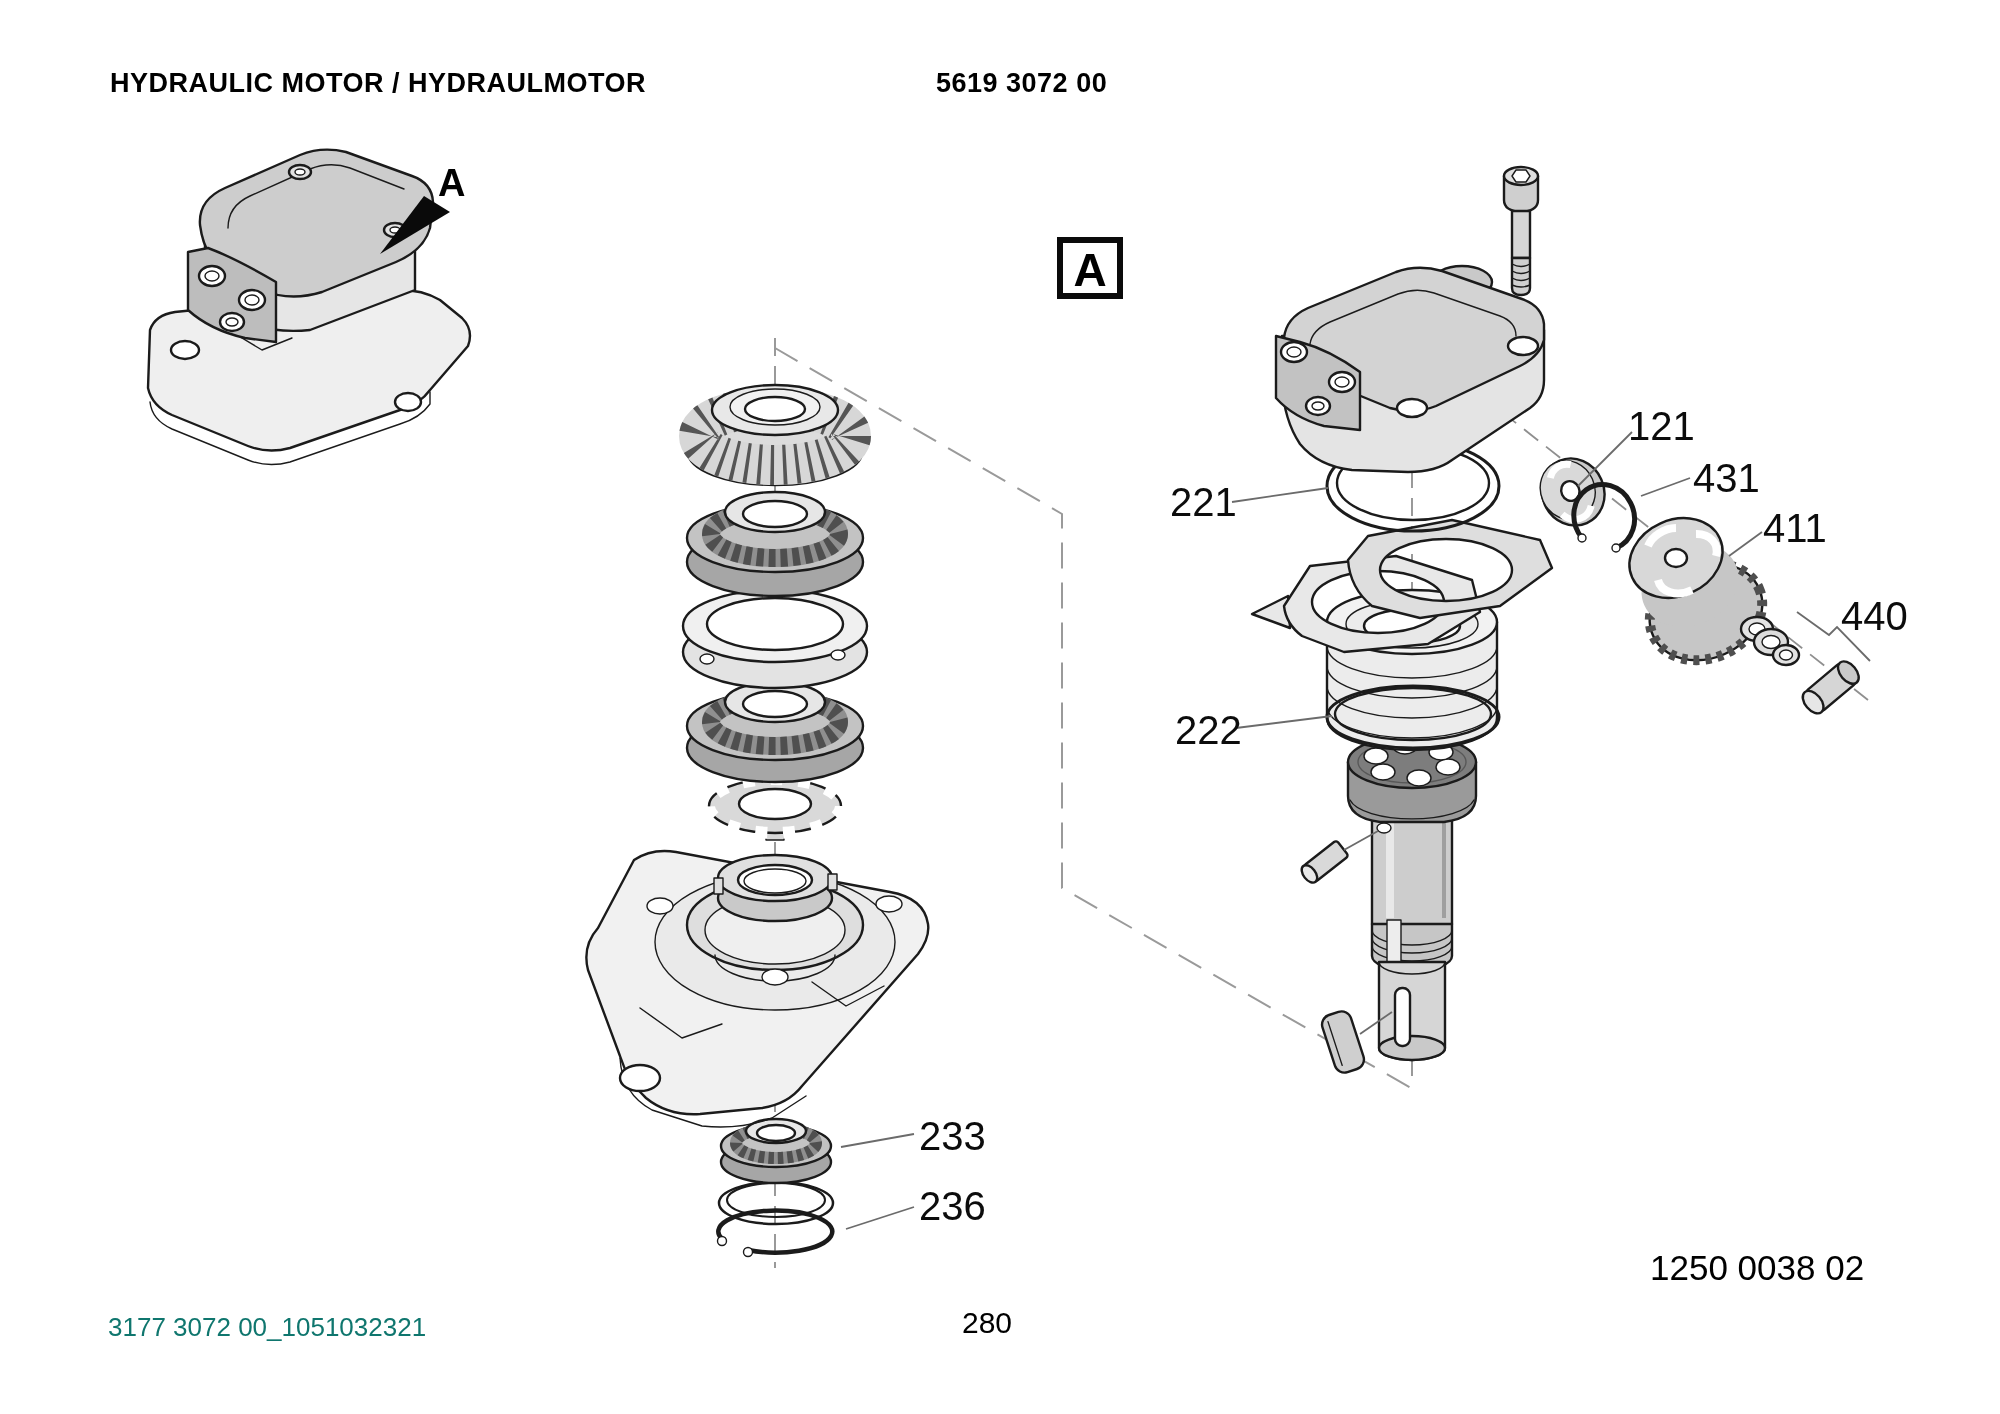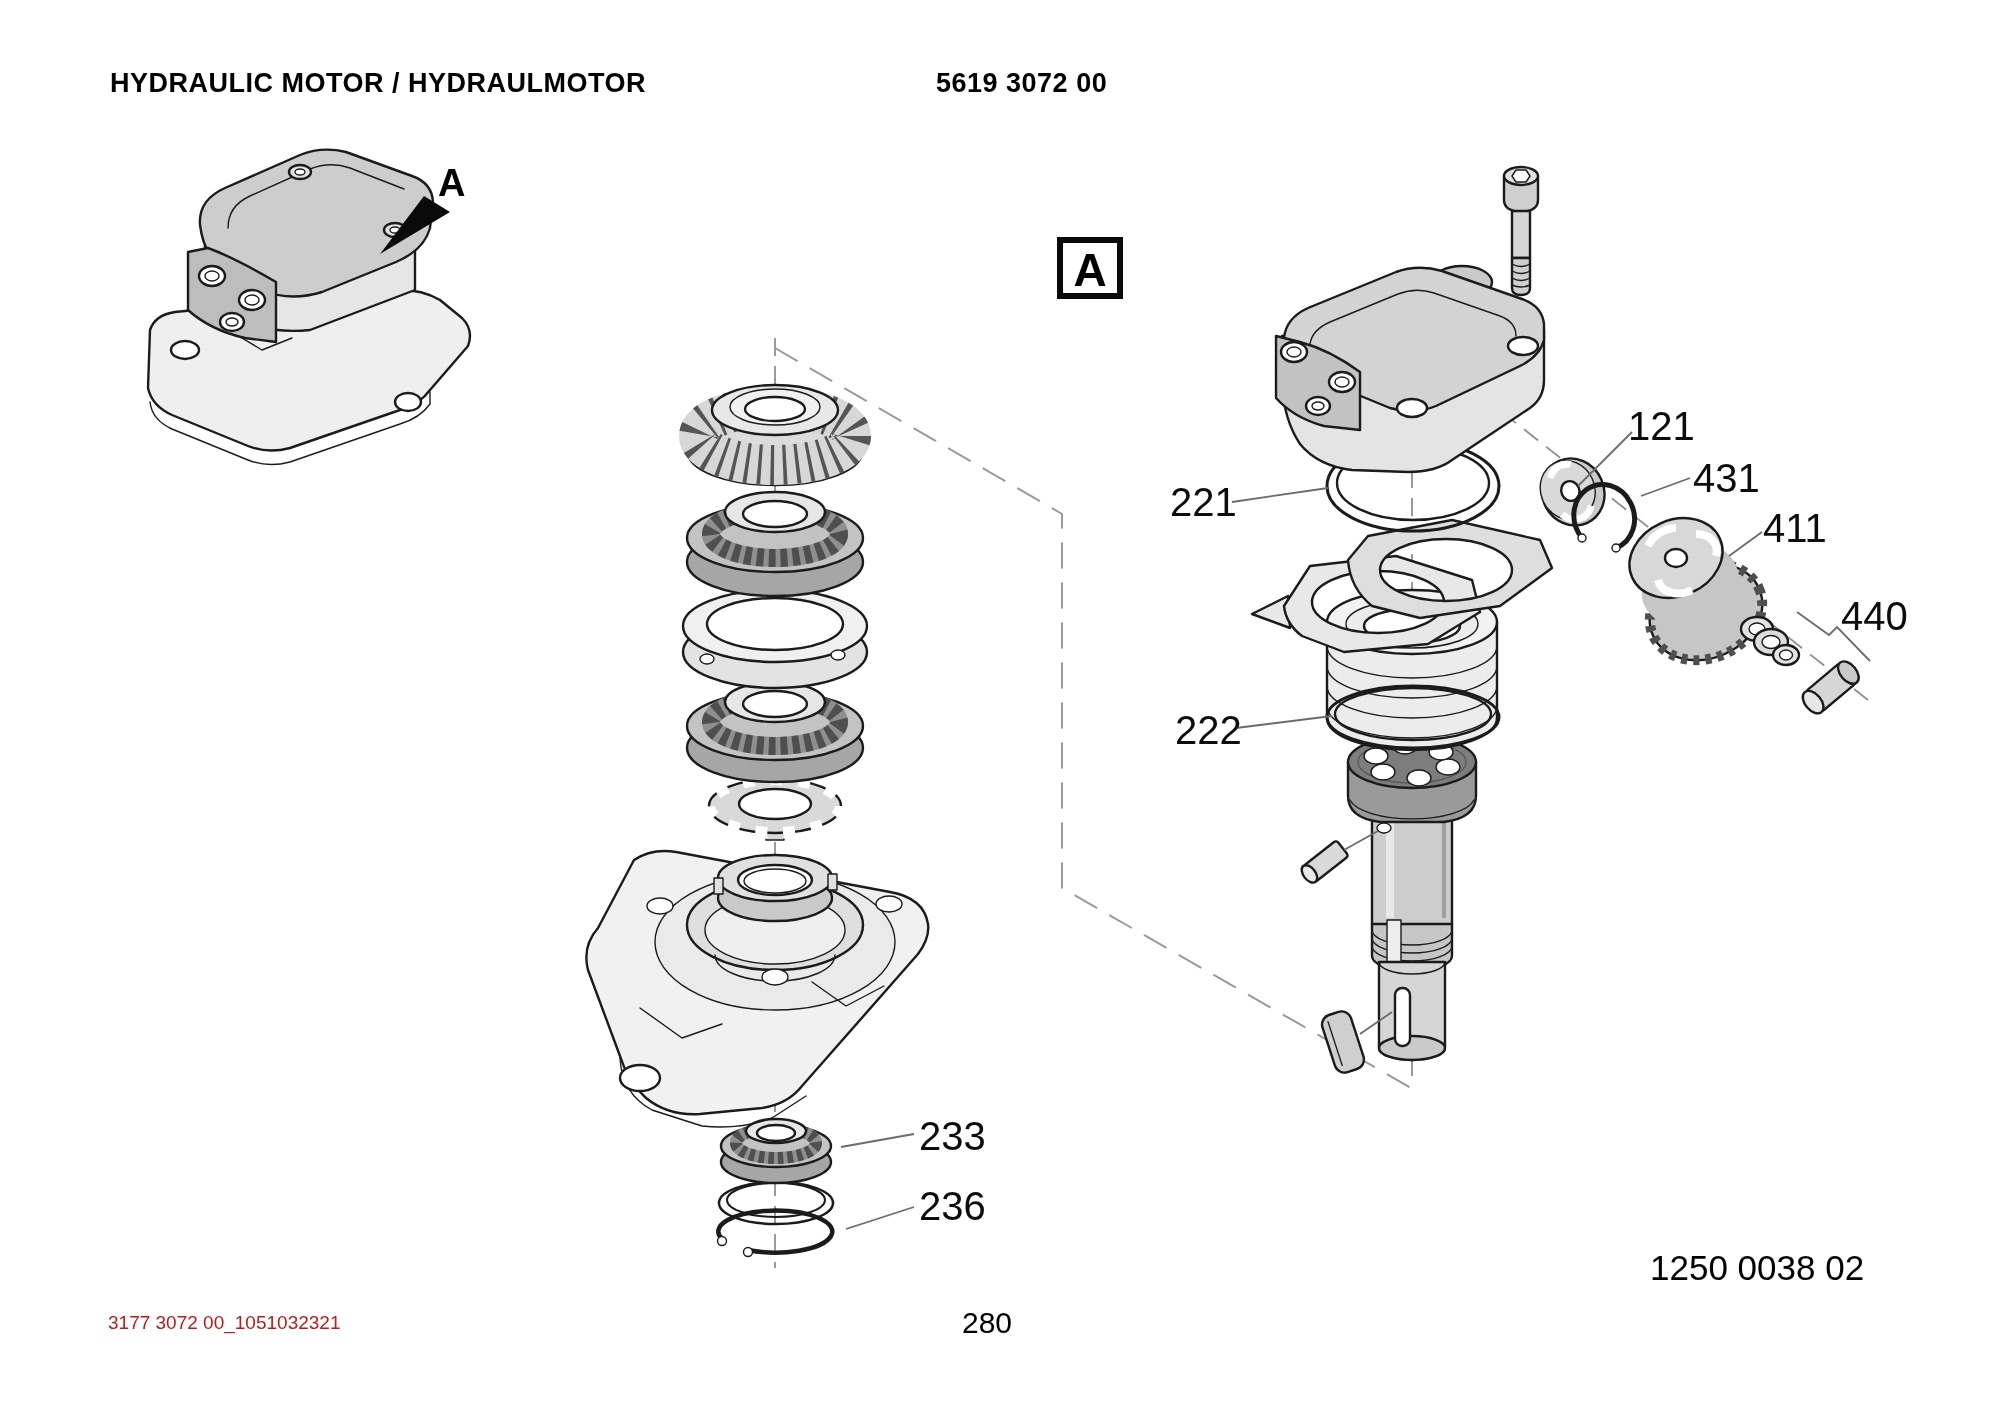--- a/index.html
+++ b/index.html
@@ -1,20 +1,20 @@
 <!DOCTYPE html>
 <html><head>
 <meta charset="utf-8">
 <style>
   html,body{margin:0;padding:0;background:#fff;}
   .page{position:relative;width:1932px;height:1414px;background:#ffffff;overflow:hidden;
         font-family:"Liberation Sans",sans-serif;color:#000;}
   .hdr-title{position:absolute;left:110px;top:68px;font-size:27px;font-weight:bold;letter-spacing:0.5px;}
   .hdr-doc{position:absolute;left:936px;top:68px;font-size:27px;font-weight:bold;letter-spacing:0.5px;}
-  .file-ref{position:absolute;left:108px;top:1312px;font-size:19px;color:#b91c1c;}
+  .file-ref{position:absolute;left:108px;top:1312px;font-size:26px;color:#0f766e;}
   .watermark{position:absolute;left:78px;top:1272px;font-size:76px;color:#000;white-space:nowrap;}
   .page-num{position:absolute;left:937px;top:1306px;width:100px;text-align:center;font-size:30px;}
   .fig-ref{position:absolute;left:1650px;top:1248px;width:262px;text-align:left;font-size:35px;}
   svg{position:absolute;left:0;top:0;}
   .o{stroke:#1b1b1b;stroke-width:2.4;stroke-linejoin:round;stroke-linecap:round;}
   .ot{stroke:#1b1b1b;stroke-width:1.4;stroke-linejoin:round;stroke-linecap:round;}
   .fn{fill:none;}
   .cl{stroke:#8f8f8f;stroke-width:1.8;stroke-dasharray:18 10;fill:none;}
   .bd{stroke:#9a9a9a;stroke-width:2;stroke-dasharray:26 14;fill:none;}
   .ld{stroke:#6b6b6b;stroke-width:1.8;fill:none;}

